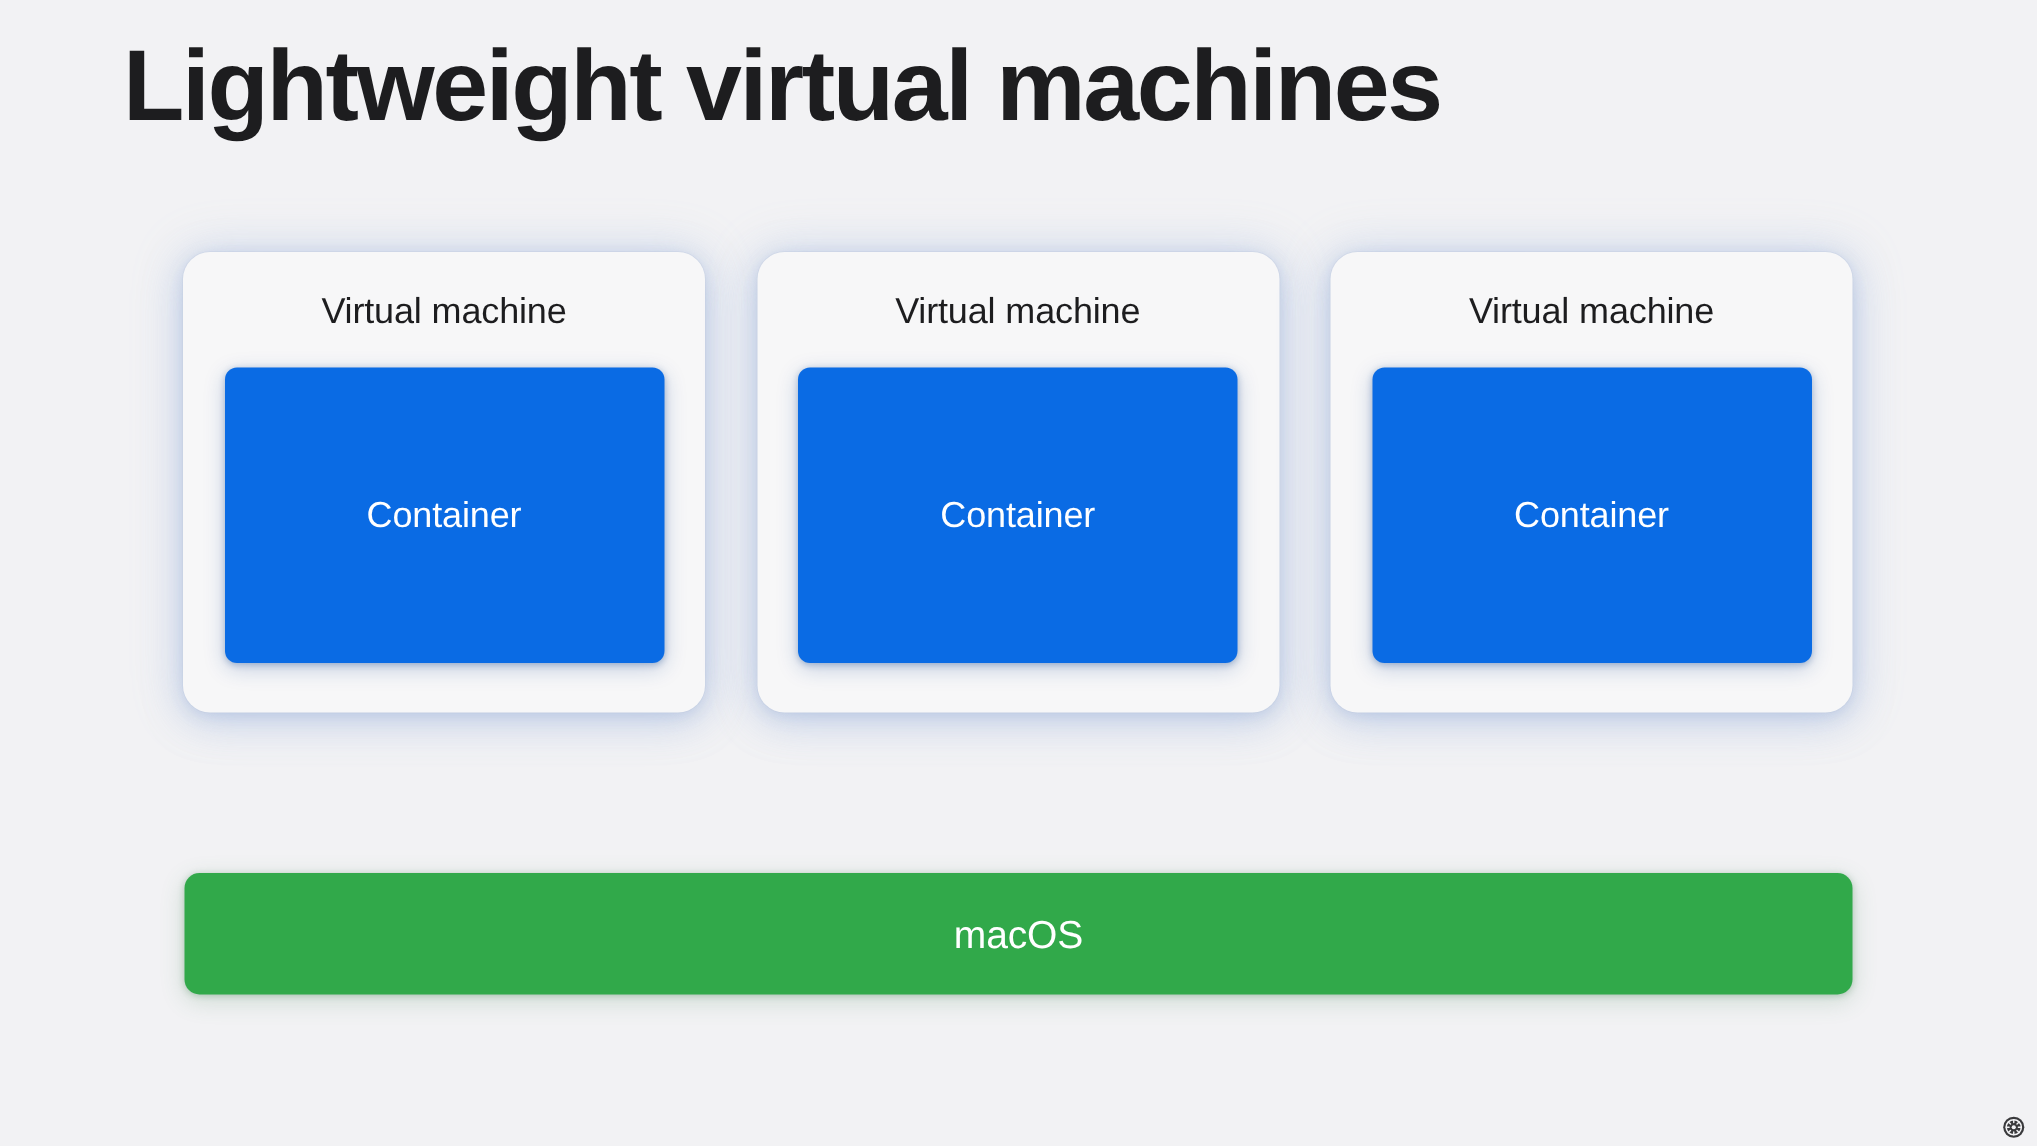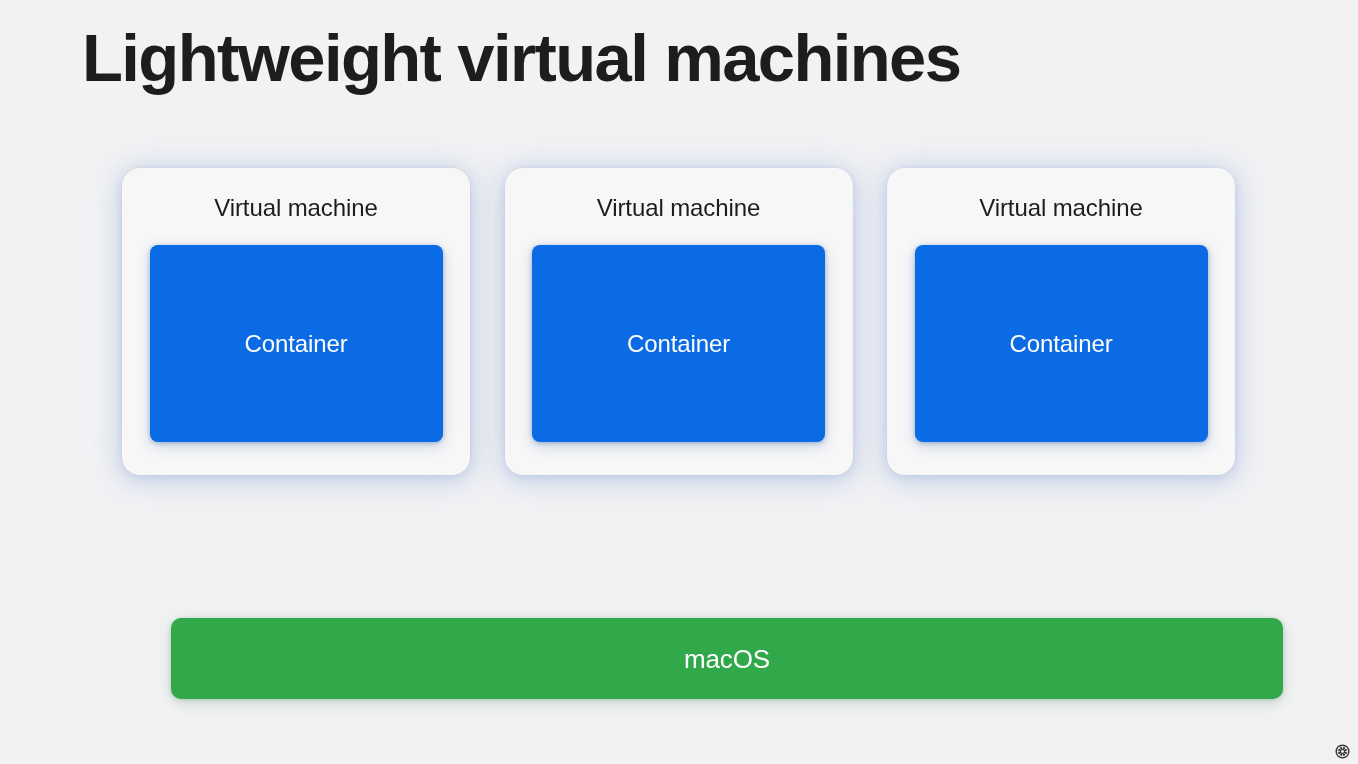--- a/index.html
+++ b/index.html
@@ -85,32 +85,31 @@
     font-weight: 400;
     color: #ffffff;
     letter-spacing: -0.1px;
     line-height: 1;
   }
 
   
   .host-os-bar {
     position: absolute;
     left: 123px;
-    top: 618px;
+    top: 582px;
     width: 1112px;
     height: 81px;
     background: #31a94a;
     border-radius: 10px;
     box-shadow:
       0 1px 4px rgba(40, 110, 60, 0.25),
       0 4px 16px rgba(60, 130, 80, 0.20);
     display: flex;
     align-items: center;
     justify-content: center;
-    margin-left: 48px;
   }
 
   .host-os-label {
     font-size: 26px;
     font-weight: 400;
     color: #ffffff;
     letter-spacing: -0.1px;
     line-height: 1;
   }
 

